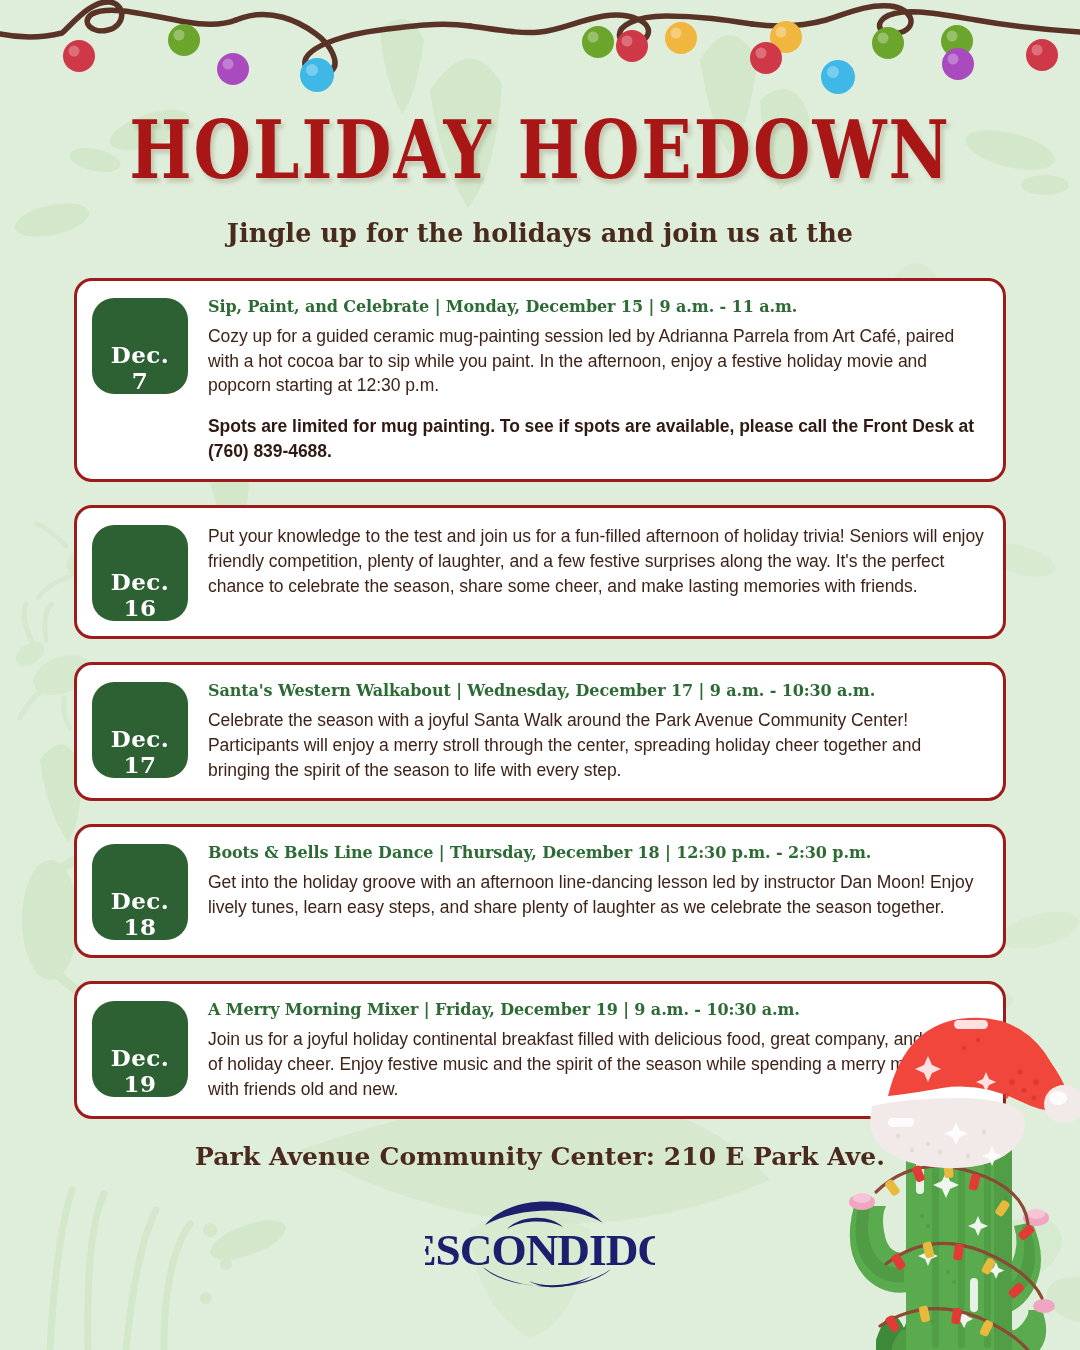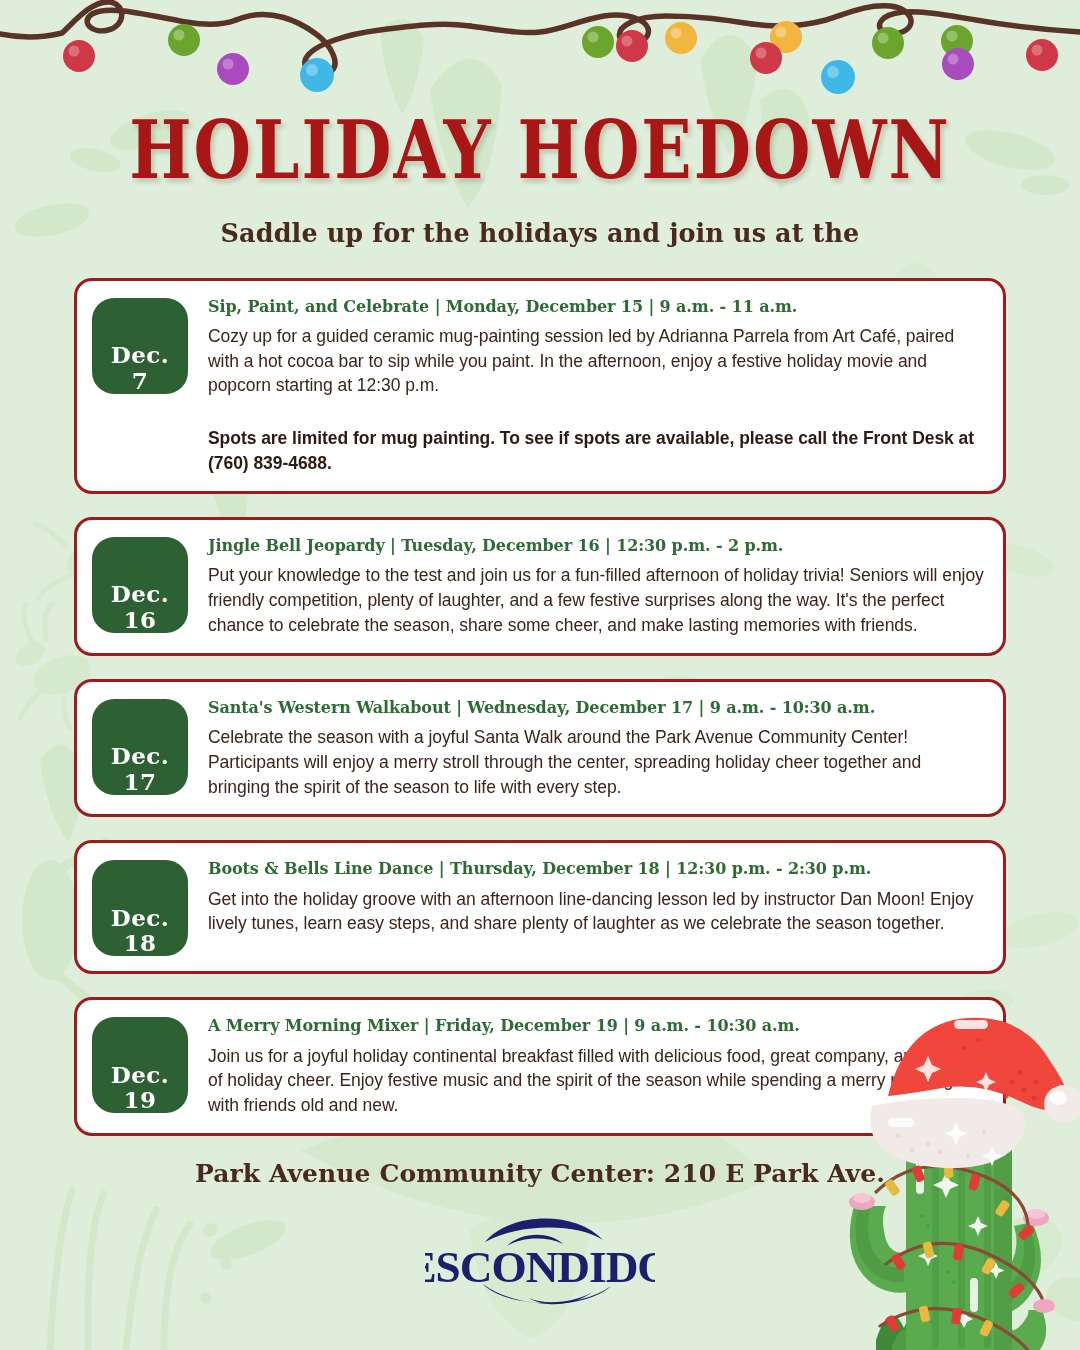--- a/index.html
+++ b/index.html
@@ -134,21 +134,21 @@
     line-height: 1.42;
     margin: 0;
     letter-spacing: -0.05px;
   }
   .event-note {
     font-family: "Liberation Sans", sans-serif;
     font-weight: bold;
     font-size: 17.5px;
     color: #2e1a12;
     line-height: 1.42;
-    margin: 28px 0 0 0;
+    margin: 16px 0 0 0;
     letter-spacing: -0.05px;
   }
   .event-note:empty { display: none; }
 
   
   .footer {
     position: relative;
     z-index: 4;
     text-align: center;
     margin-top: 4px;
@@ -408,21 +408,21 @@
           <rect x="-5" y="-12" width="10" height="9" rx="2" fill="#5a3327"></rect>
           <circle r="16" fill="#cf3846"></circle>
           <circle cx="-5" cy="-5" r="5.5" fill="#ffffff" opacity="0.28"></circle>
         </g>
     </g>
   </svg>
 
   <div class="header">
     <h1 class="title">HOLIDAY HOEDOWN</h1>
     <div class="subtitle">
-      <span>Saddle up for the holidays and join us at the</span>
+      <span>Jingle up for the holidays and join us at the</span>
     </div>
   </div>
 
   <div class="events">
 
     <div class="event-card">
       <div class="date-badge">
         <span class="badge-month">Dec.</span>
         <span class="badge-day">7</span>
       </div>
@@ -432,21 +432,20 @@
         <p class="event-note">Spots are limited for mug painting. To see if spots are available, please call the Front Desk at (760) 839-4688.</p>
       </div>
     </div>
 
     <div class="event-card">
       <div class="date-badge">
         <span class="badge-month">Dec.</span>
         <span class="badge-day">16</span>
       </div>
       <div class="event-body">
-        <p class="event-heading">Jingle Bell Jeopardy  | Tuesday, December 16  |  12:30 p.m. - 2 p.m.</p>
         <p class="event-desc">Put your knowledge to the test and join us for a fun-filled afternoon of holiday trivia! Seniors will enjoy friendly competition, plenty of laughter, and a few festive surprises along the way. It's the perfect chance to celebrate the season, share some cheer, and make lasting memories with friends.</p>
 
       </div>
     </div>
 
     <div class="event-card">
       <div class="date-badge">
         <span class="badge-month">Dec.</span>
         <span class="badge-day">17</span>
       </div>

